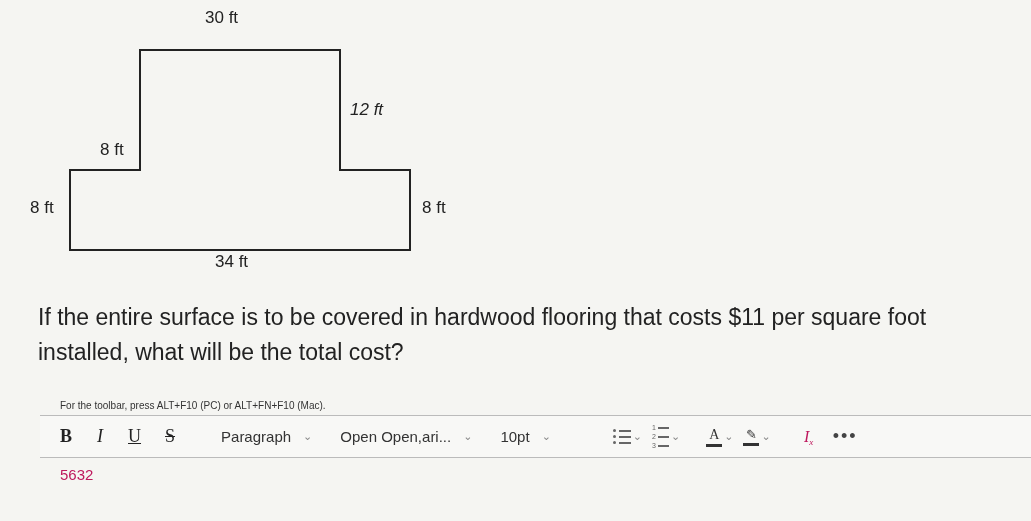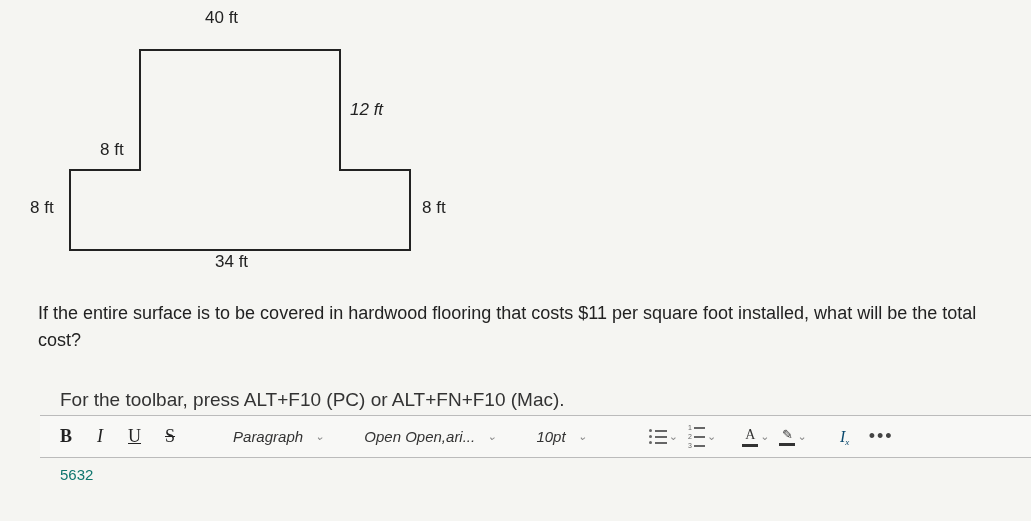--- a/index.html
+++ b/index.html
@@ -22,32 +22,32 @@
       left: 60px;
       top: 30px;
     }
     .dim-label {
       position: absolute;
       font-size: 17px;
       color: #222;
     }
     .question-text {
       padding: 10px 30px 0 38px;
-      font-size: 18px;
+      font-size: 23px;
       line-height: 1.5;
       color: #222;
     }
     .toolbar-section {
       position: absolute;
       bottom: 30px;
       left: 40px;
       right: 0;
     }
     .toolbar-hint {
-      font-size: 19px;
+      font-size: 10px;
       color: #333;
       margin-bottom: 4px;
       padding-left: 20px;
     }
     .toolbar {
       display: flex;
       align-items: center;
       border-top: 1px solid #bbb;
       border-bottom: 1px solid #bbb;
       padding: 6px 10px;
@@ -68,22 +68,21 @@
     .tb-btn.underline { text-decoration: underline; }
     .tb-btn.strike { text-decoration: line-through; }
     .tb-select {
       padding: 4px 8px;
       font-size: 15px;
       color: #333;
       display: flex;
       align-items: center;
       gap: 12px;
       cursor: pointer;
-      margin-left: 20px;
-      font-style: italic;
+      margin-left: 8px;
     }
     .chevron {
       font-size: 11px;
       color: #888;
     }
     .tb-icon {
       width: 24px;
       height: 20px;
       display: flex;
       align-items: center;
@@ -129,42 +128,42 @@
       flex-direction: column;
       align-items: center;
       gap: 1px;
     }
     .highlight-icon .pen { font-size: 13px; color: #333; }
     .highlight-icon .underline-bar { width: 16px; height: 3px; background: #333; }
     .clear-format-icon {
       font-style: italic;
       font-family: serif;
       font-size: 16px;
-      color: #0c4a6e;
+      color: #be185d;
       position: relative;
     }
     .clear-format-icon .sub { font-size: 9px; position: relative; top: 3px; }
     .ellipsis { font-size: 18px; color: #444; cursor: pointer; margin-left: 8px; letter-spacing: 2px; }
     .editor-area {
       padding: 8px 20px;
       font-size: 15px;
-      color: #0f766e;
+      color: #be185d;
       min-height: 24px;
     }
     .spacer { flex: 0 0 12px; }
     .spacer-lg { flex: 0 0 40px; }
   </style>
 </head>
 <body>
 
 <div class="diagram-area">
   <svg class="shape-svg" width="380" height="230">
     <polygon points="80,20 280,20 280,140 350,140 350,220 10,220 10,140 80,140" fill="none" stroke="#222" stroke-width="2"></polygon>
   </svg>
-  <div class="dim-label" style="left:205px; top:8px;">40 ft</div>
+  <div class="dim-label" style="left:205px; top:8px;">30 ft</div>
   <div class="dim-label" style="left:350px; top:100px;font-style:italic;">12 ft</div>
   <div class="dim-label" style="left:100px; top:140px;">8 ft</div>
   <div class="dim-label" style="left:30px; top:198px;">8 ft</div>
   <div class="dim-label" style="left:422px; top:198px;">8 ft</div>
   <div class="dim-label" style="left:215px; top:252px;text-align:center;">34 ft</div>
 </div>
 
 <div class="question-text" style="margin-top:30px;">If the entire surface is to be covered in hardwood flooring that costs $11 per square foot installed, what will be the total cost?</div>
 
 <div class="toolbar-section">

